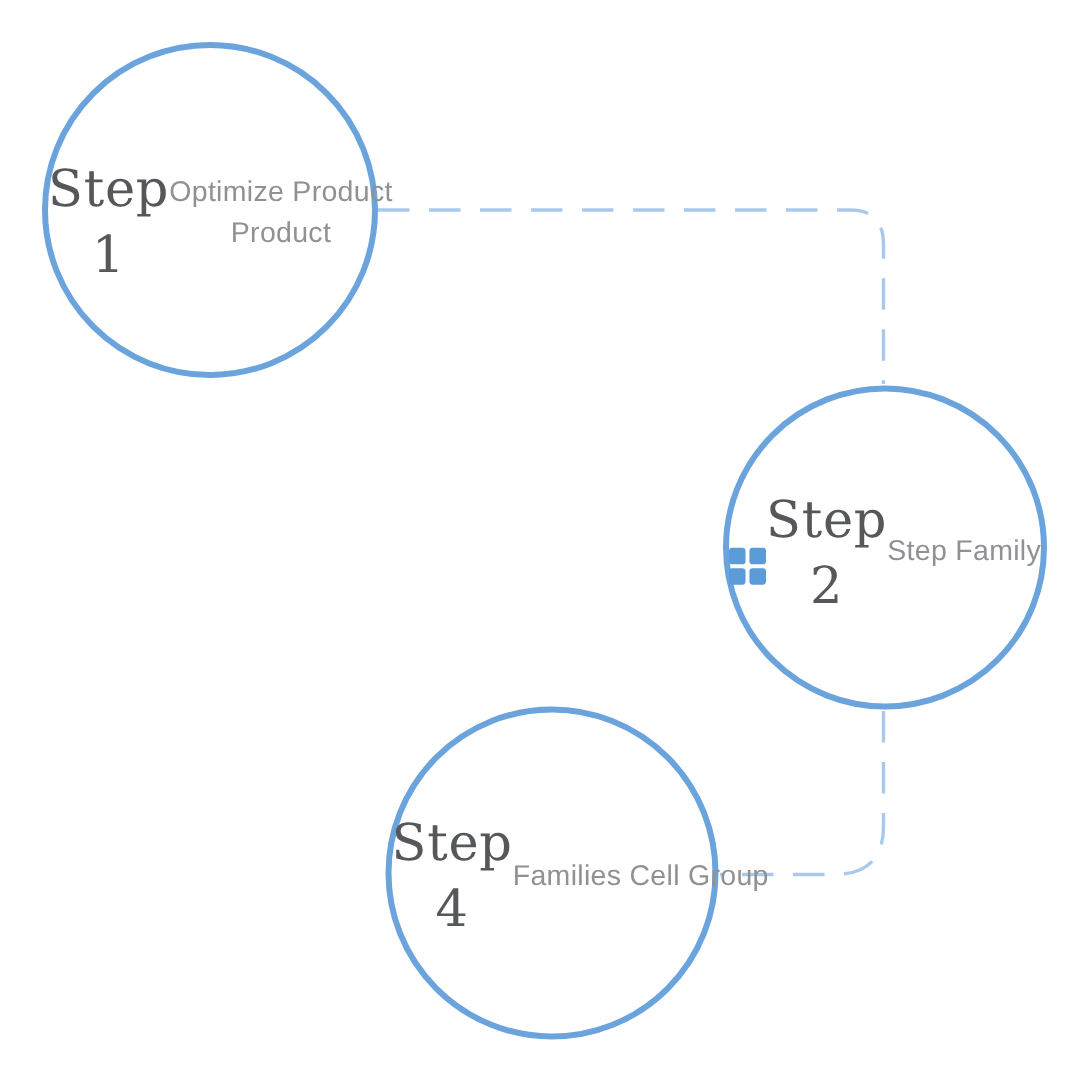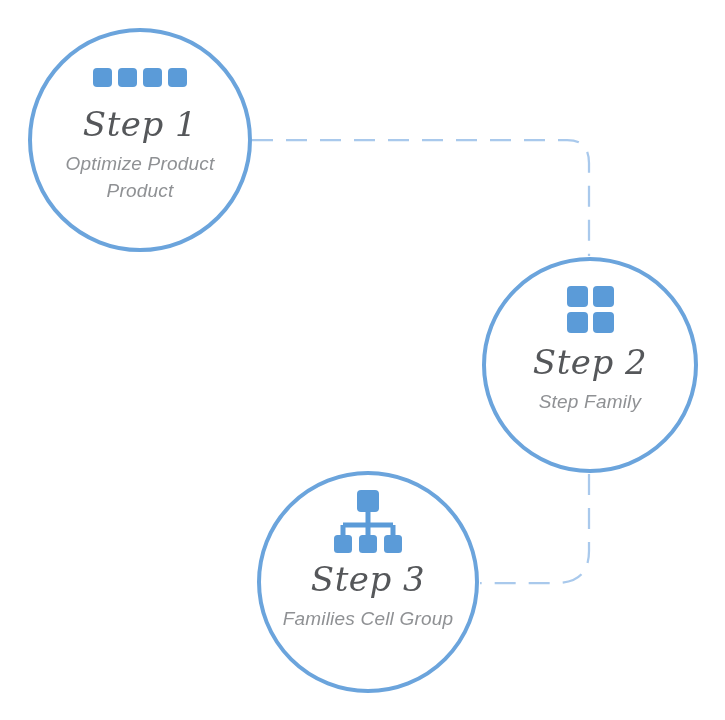--- a/index.html
+++ b/index.html
@@ -34,24 +34,22 @@
     stroke-width: 2.25;
     stroke-dasharray: 21 13;
   }
 
   .step-circle {
     position: absolute;
     border: 4px solid var(--circle-border);
     border-radius: 50%;
     background: var(--background);
     display: flex;
-    flex-direction: column;
     align-items: center;
     text-align: center;
-    font-style: italic;
   }
   .step-circle.c1 { left: 28px;  top: 28px;  width: 224px; height: 224px; }
   .step-circle.c2 { left: 482px; top: 257px; width: 216px; height: 216px; }
   .step-circle.c3 { left: 257px; top: 471px; width: 222px; height: 222px; }
 
   .step-icon { color: var(--icon-blue); display: block; }
   .c1 .step-icon { margin-top: 36px; }
   .c2 .step-icon { margin-top: 25px; }
   .c3 .step-icon { margin-top: 15px; }
 
@@ -118,19 +116,19 @@
       <rect x="23" y="0" width="22" height="22" rx="4" fill="currentColor"></rect>
       <line x1="34" y1="22" x2="34" y2="35" stroke="currentColor" stroke-width="5"></line>
       <line x1="9" y1="35" x2="59" y2="35" stroke="currentColor" stroke-width="5"></line>
       <line x1="9" y1="35" x2="9" y2="47" stroke="currentColor" stroke-width="5"></line>
       <line x1="34" y1="35" x2="34" y2="47" stroke="currentColor" stroke-width="5"></line>
       <line x1="59" y1="35" x2="59" y2="47" stroke="currentColor" stroke-width="5"></line>
       <rect x="0" y="45" width="18" height="18" rx="3.5" fill="currentColor"></rect>
       <rect x="25" y="45" width="18" height="18" rx="3.5" fill="currentColor"></rect>
       <rect x="50" y="45" width="18" height="18" rx="3.5" fill="currentColor"></rect>
     </svg>
-    <div class="step-title">Step 3</div>
+    <div class="step-title">Step 4</div>
     <div class="step-subtitle">
       <span>Families Cell Group</span>
     </div>
   </div>
 
 </div>
 
 </body></html>

